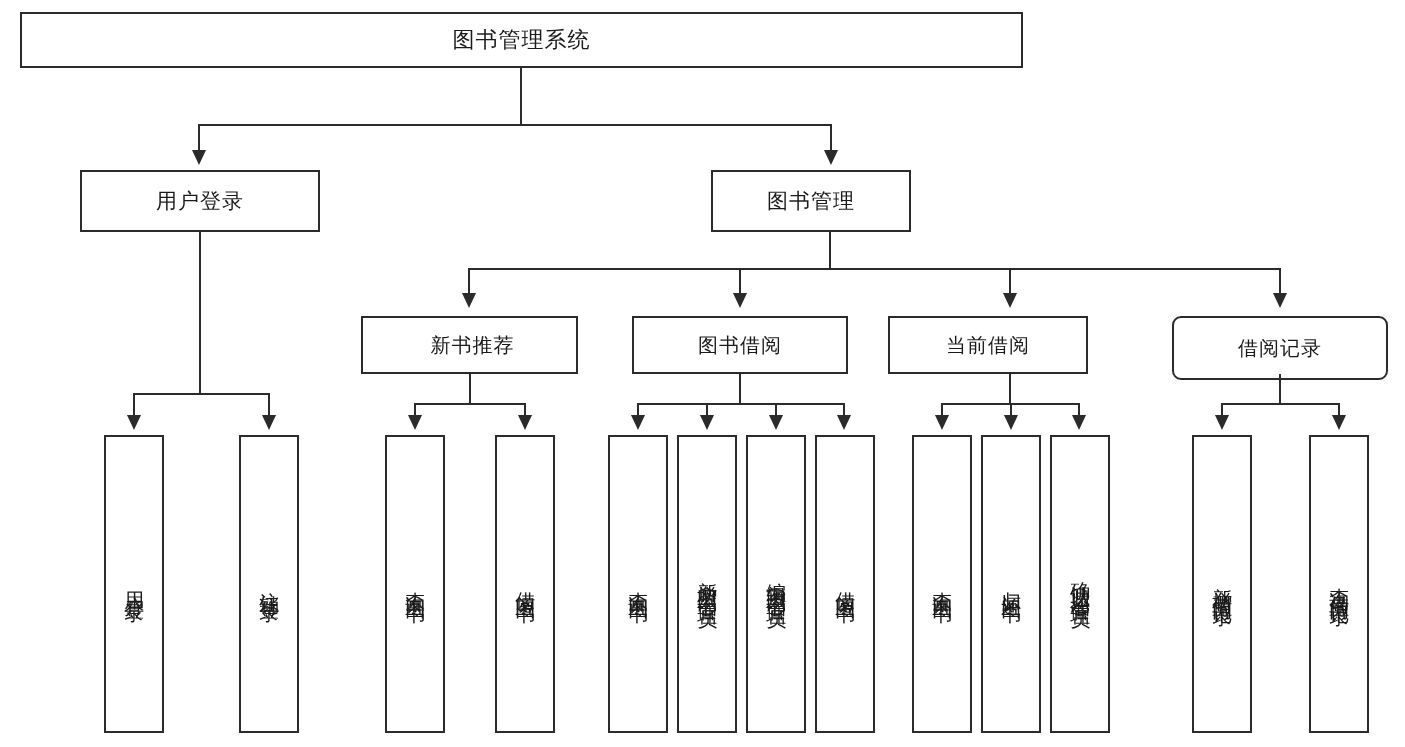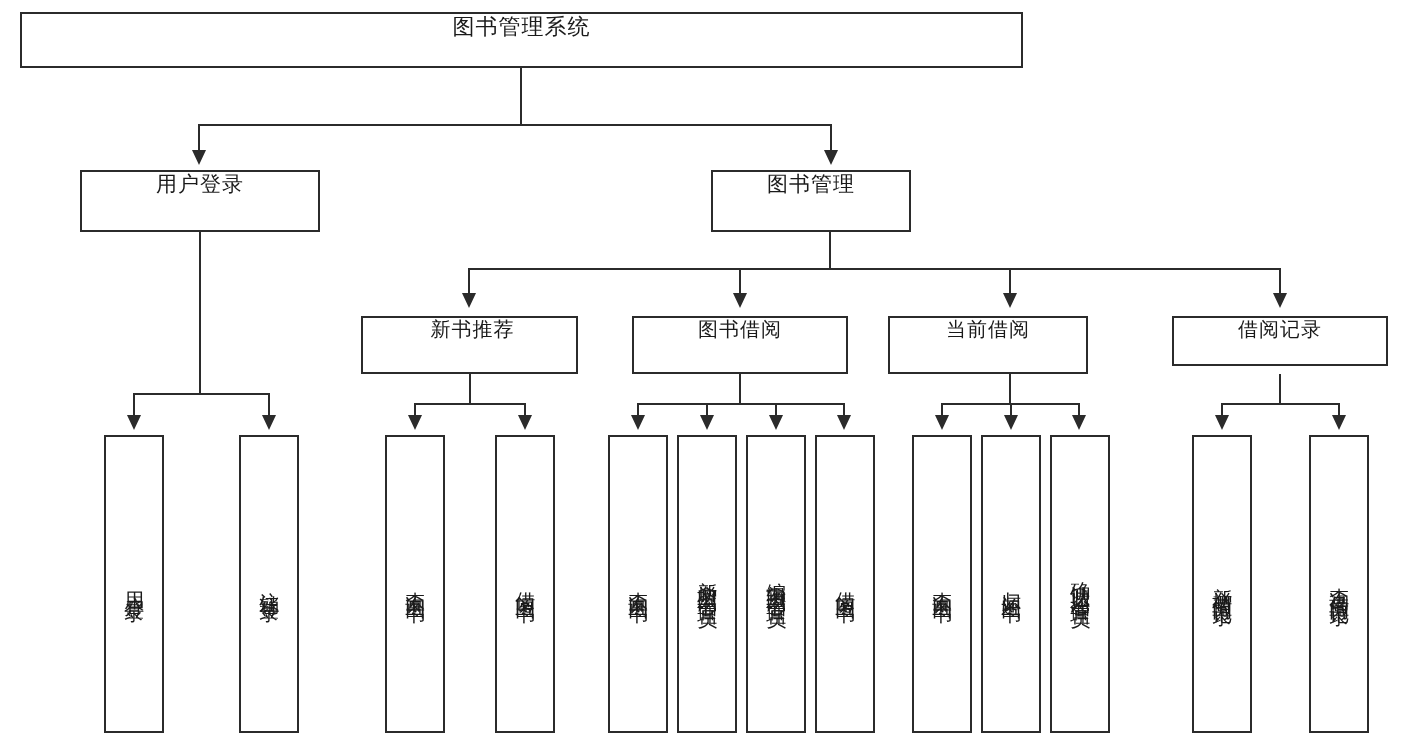--- a/index.html
+++ b/index.html
@@ -11,20 +11,21 @@
   }
   #canvas{position:relative;width:1405px;height:747px;background:#fff;}
 
   
   .node{
     position:absolute;
     box-sizing:border-box;
     background:#ffffff;
     border:2px solid #2b2b2b;
     display:flex;
+    align-items:center;
     justify-content:center;
     font-size:21px;
     line-height:1.15;
     letter-spacing:1px;
     color:#1a1a1a;
     white-space:nowrap;
   }
   .node.root{font-size:22px;}
   .node.level2{font-size:21px;}
   .node.level3{font-size:20px;}
@@ -127,21 +128,21 @@
 
   <div class="node level3" style="left:361px;top:316px;width:217px;height:58px;padding-left:6px;">
     <span>新书推荐</span>
   </div>
   <div class="node level3" style="left:632px;top:316px;width:216px;height:58px;">
     <span>图书借阅</span>
   </div>
   <div class="node level3" style="left:888px;top:316px;width:200px;height:58px;">
     <span>当前借阅</span>
   </div>
-  <div class="node level3" style="left:1172px;top:316px;width:216px;height:50px;">
+  <div class="node level3" style="left:1172px;top:316px;width:216px;height:64px;border-radius:9px;">
     <span>借阅记录</span>
   </div>
 
   <div class="ln v" style="left:469px;top:374px;width:2px;height:31px;"></div>
   <div class="ln h" style="left:414px;top:403px;width:112px;height:2px;"></div>
   <div class="ln v" style="left:414px;top:403px;width:2px;height:12px;"></div>
   <div class="arrow" style="left:408px;top:415px;"></div>
   <div class="ln v" style="left:524px;top:403px;width:2px;height:12px;"></div>
   <div class="arrow" style="left:518px;top:415px;"></div>
 

